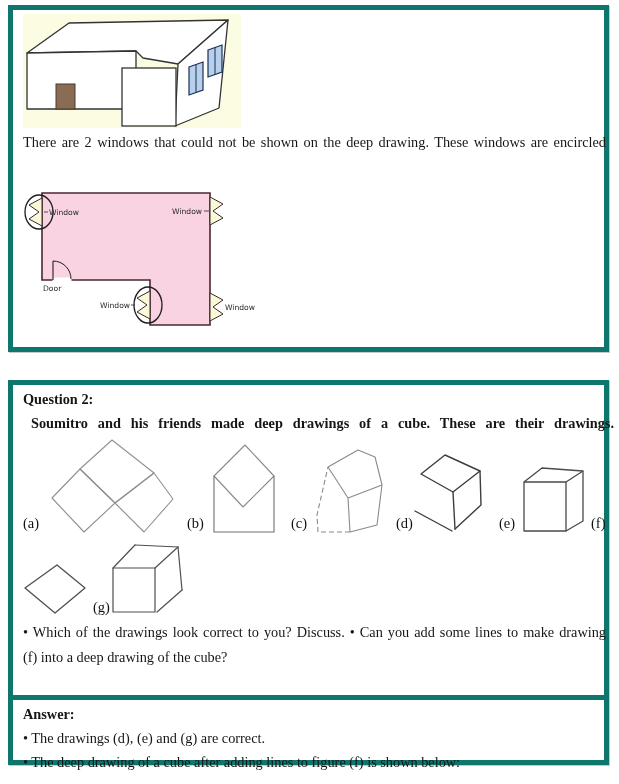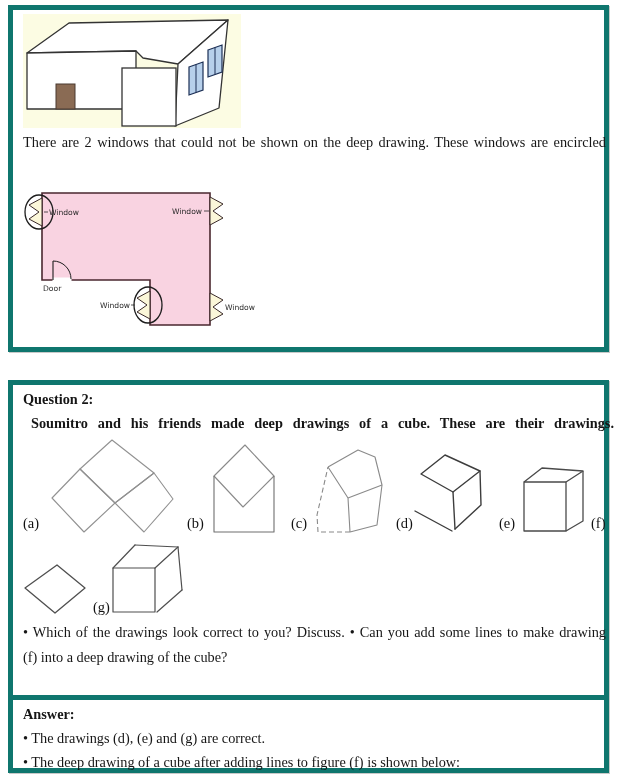--- a/index.html
+++ b/index.html
@@ -152,19 +152,19 @@
     <span class="abs figlabel" style="left:278px;top:130px;">(c)</span>
     <span class="abs figlabel" style="left:383px;top:130px;">(d)</span>
     <span class="abs figlabel" style="left:486px;top:130px;">(e)</span>
     <span class="abs figlabel" style="left:578px;top:130px;">(f)</span>
     <span class="abs figlabel" style="left:80px;top:214px;">(g)</span>
 
     <div class="abs txt jline" style="left:10px;top:237px;">• Which of the drawings look correct to you? Discuss. • Can you add some lines to make drawing</div>
     <div class="abs txt" style="left:10px;top:262px;">(f) into a deep drawing of the cube?</div>
   </div>
 
-  <div class="box" style="left:8px;top:695px;width:601px;height:78px;">
+  <div class="box" style="left:8px;top:695px;width:601px;height:70px;">
     <div class="abs txt bold" style="left:10px;top:4px;">Answer:</div>
     <div class="abs txt" style="left:10px;top:52px;">• The deep drawing of a cube after adding lines to figure (f) is shown below:</div>
     <div class="abs txt" style="left:10px;top:28px;">• The drawings (d), (e) and (g) are correct.</div>
   </div>
 
 </div>
 
 </body></html>

